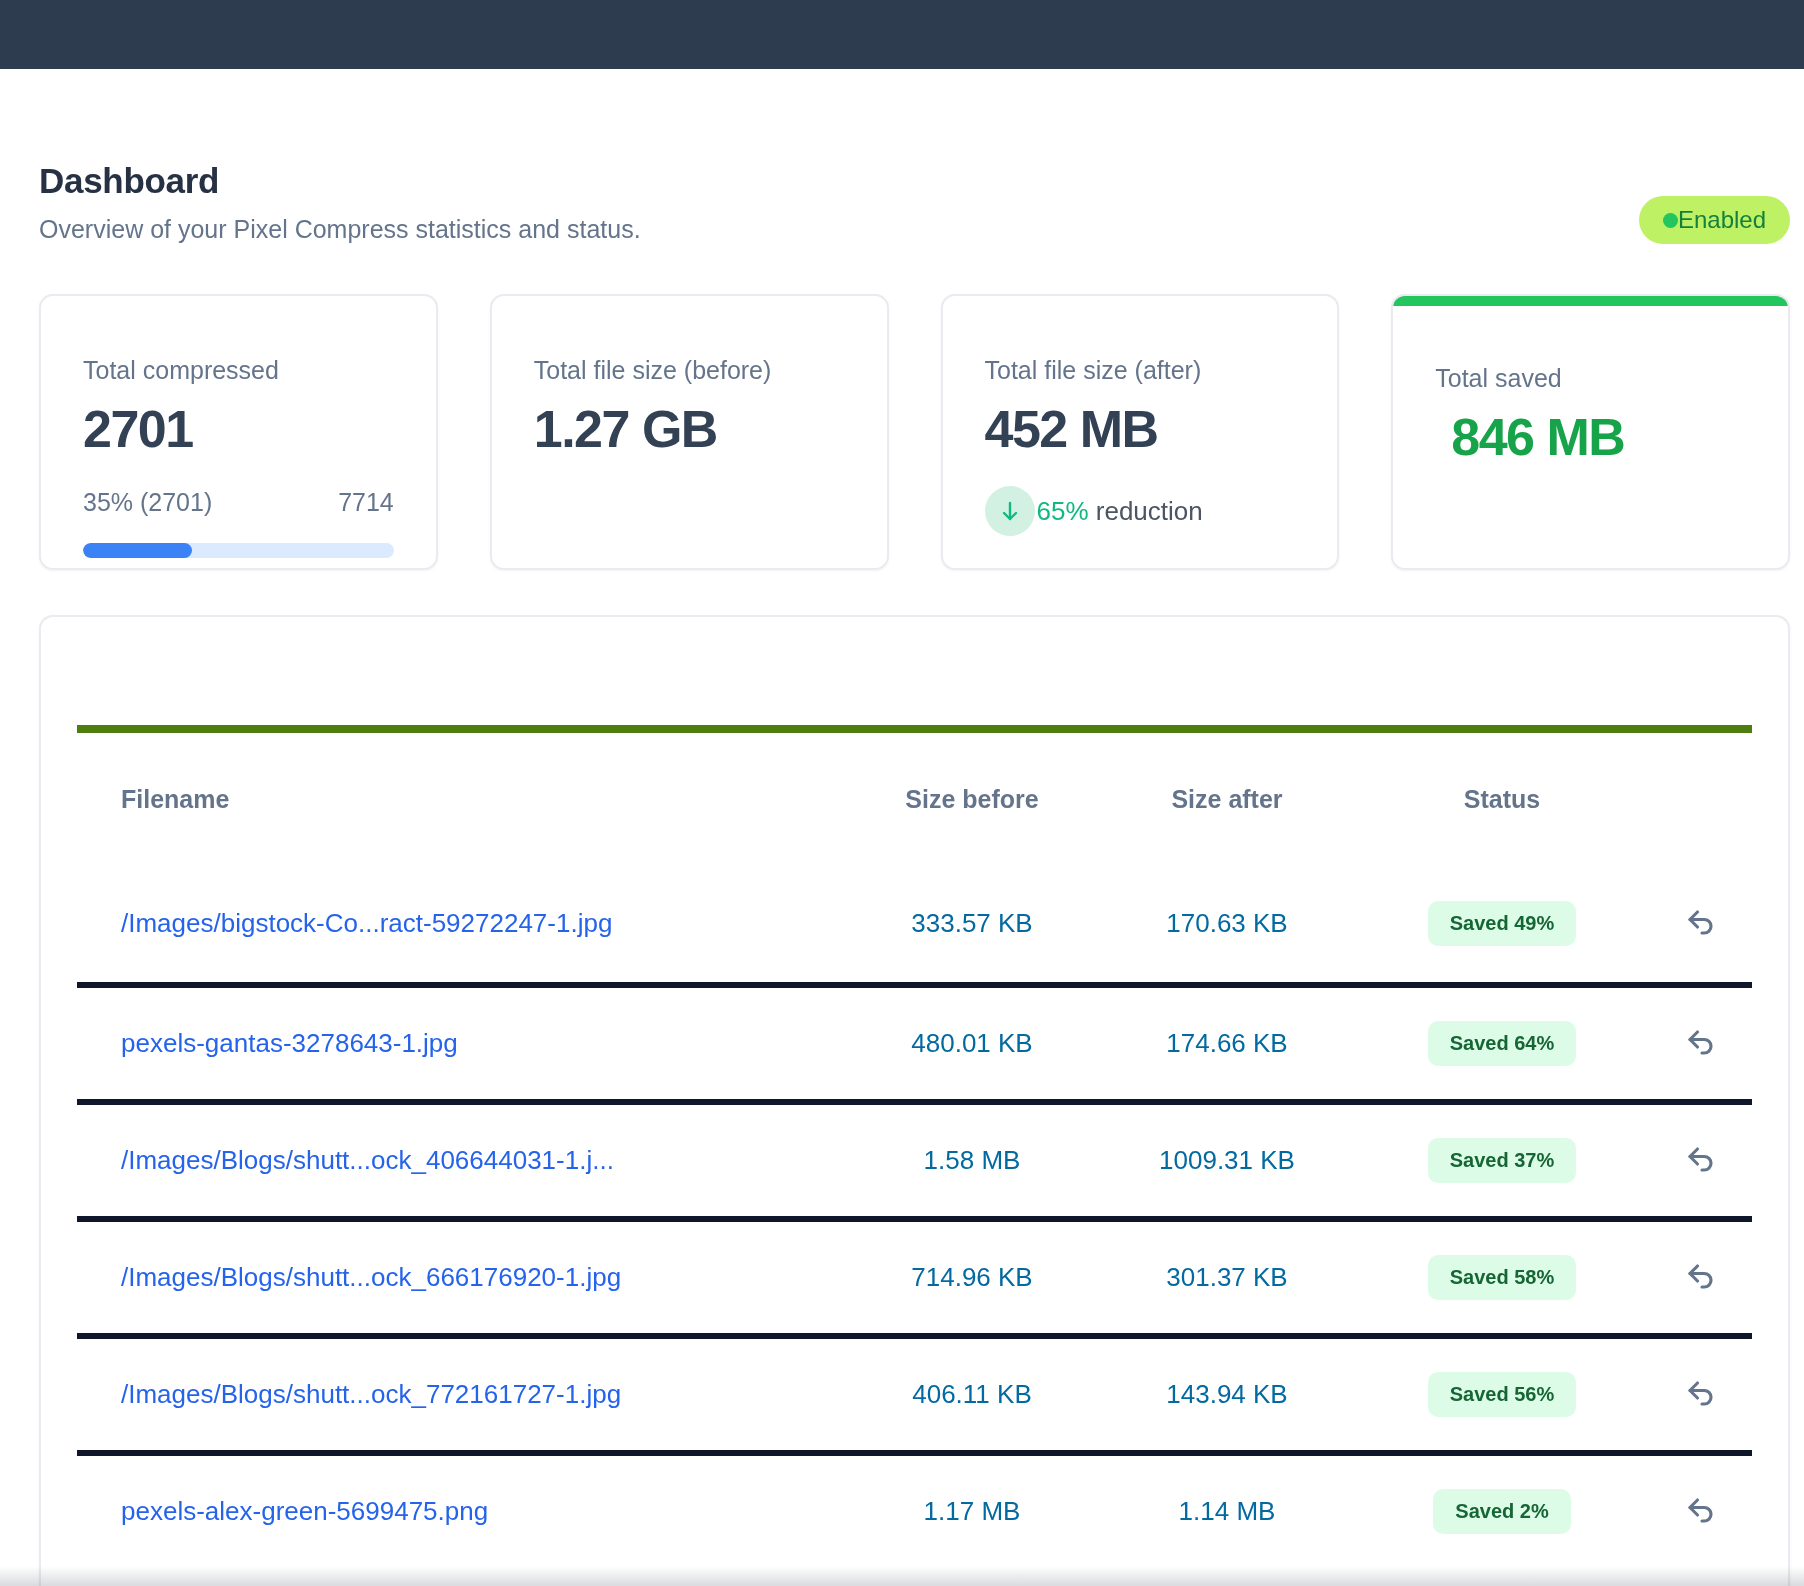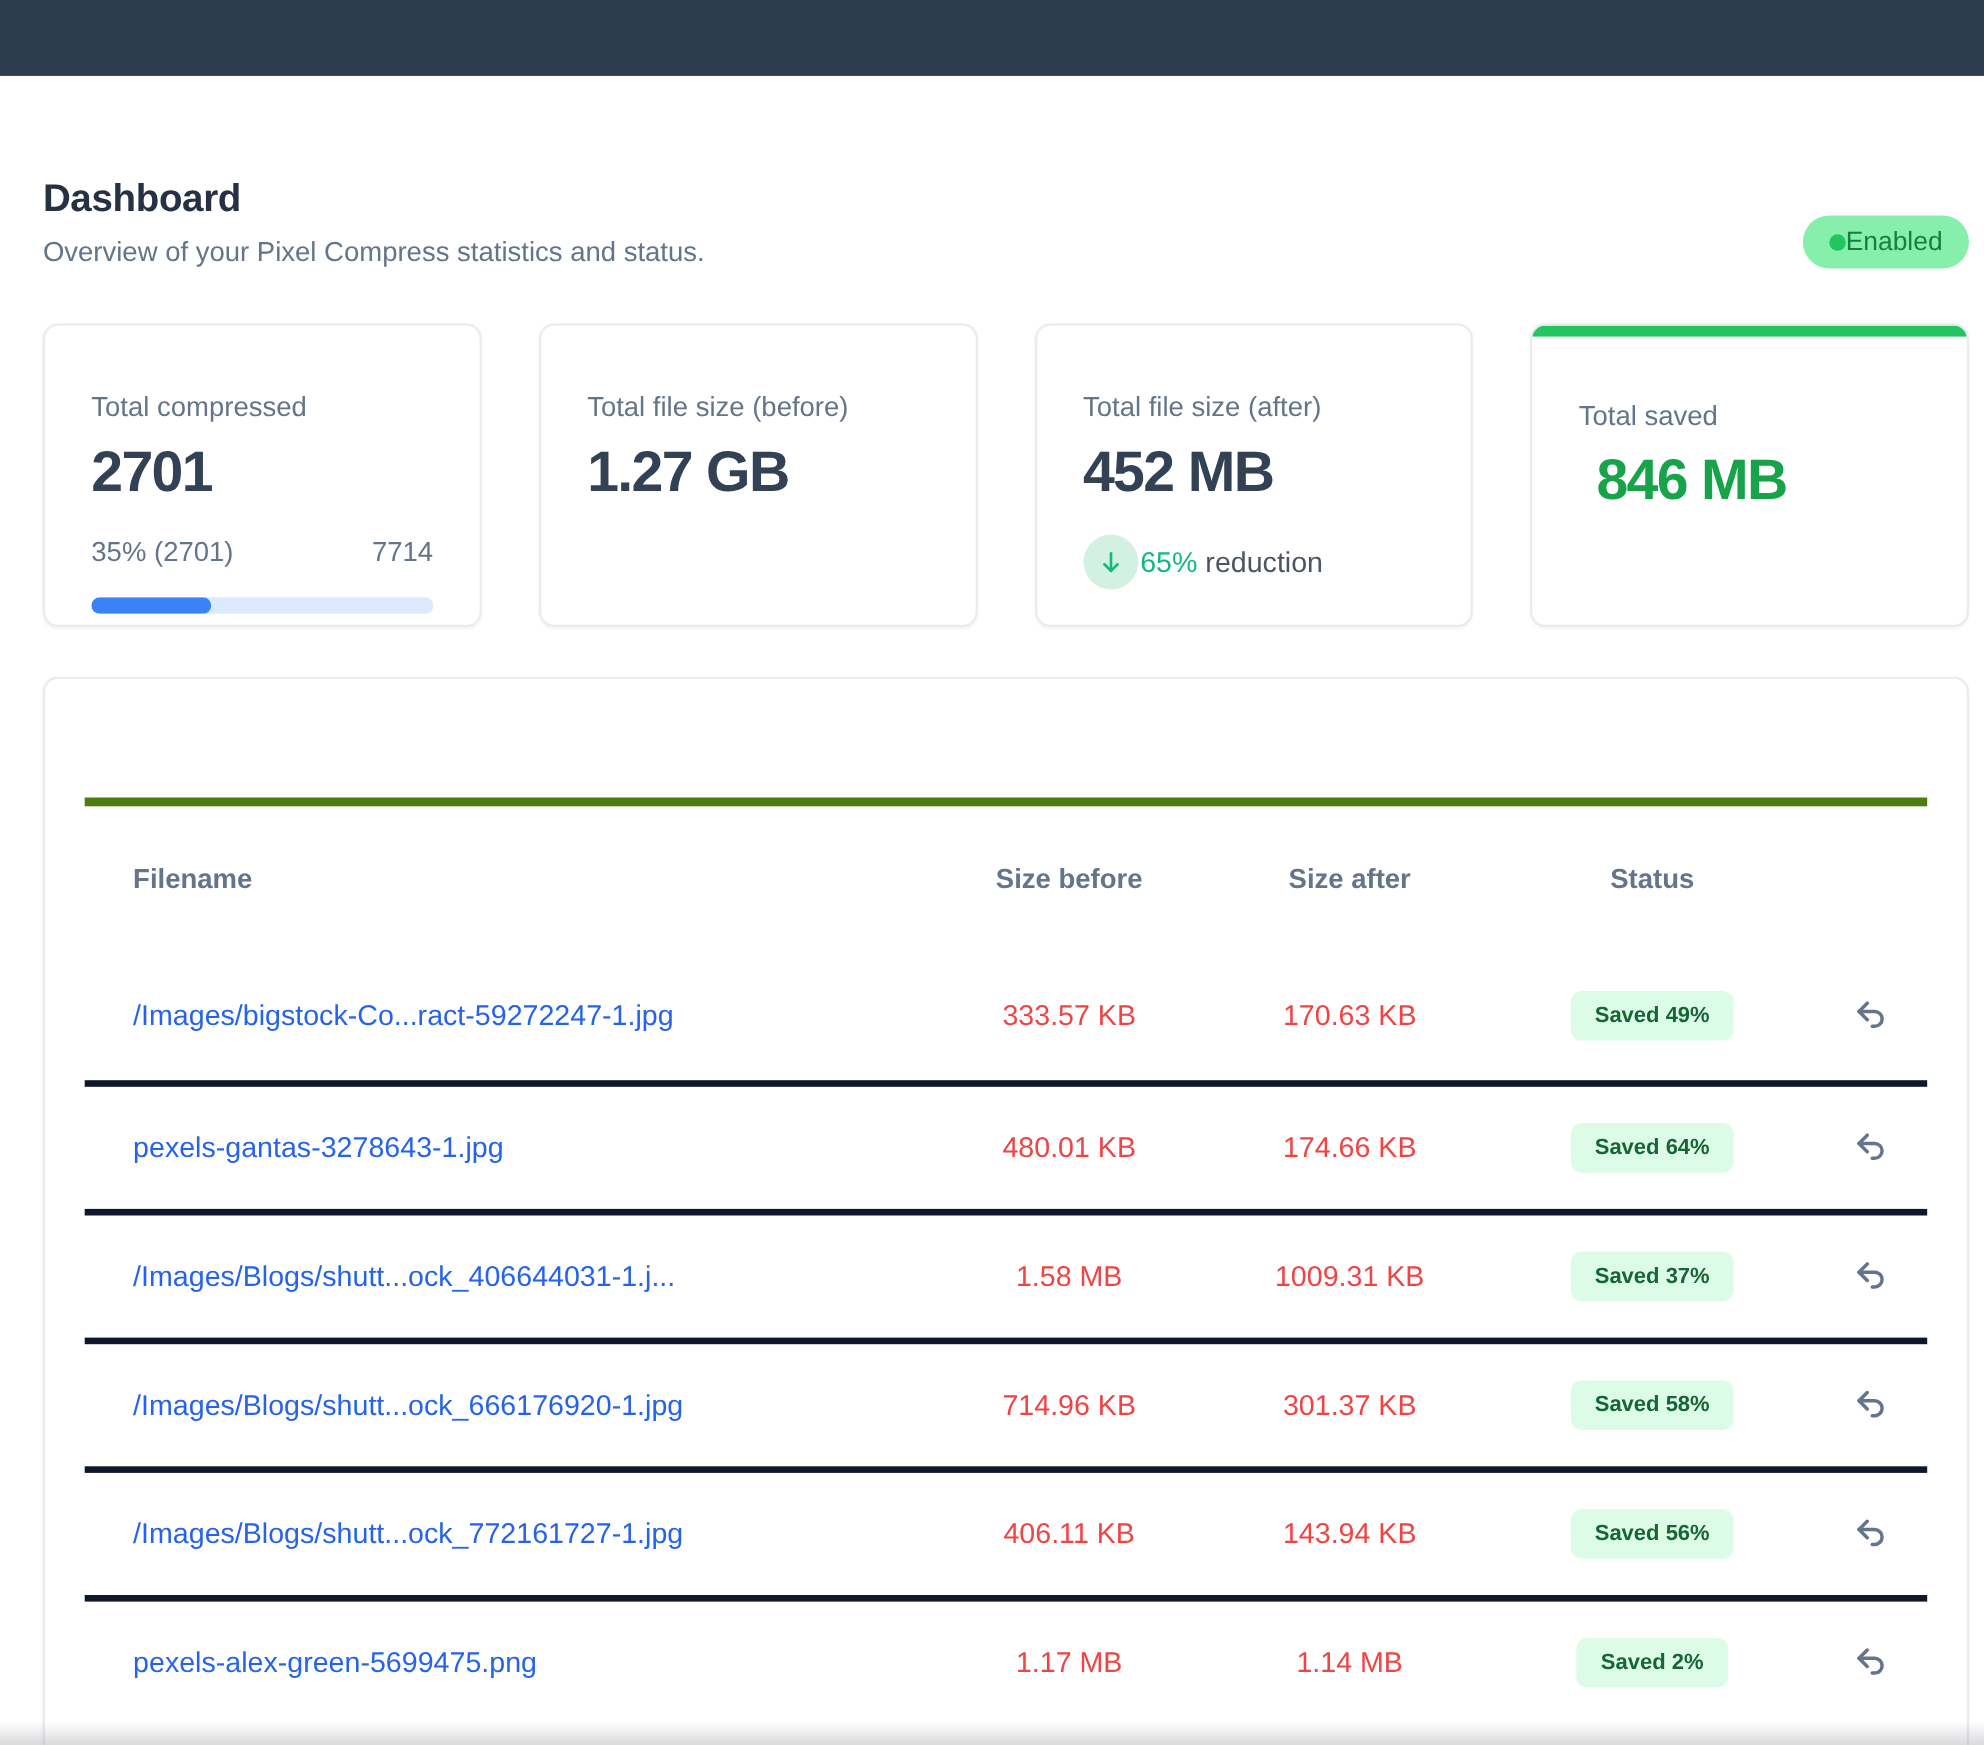--- a/index.html
+++ b/index.html
@@ -7,21 +7,21 @@
               font-family:"Liberation Sans", sans-serif; }
 
   .topbar { height:69px; background:#2e3c4f; }
 
   .content { padding:0 14px 0 39px; }
 
   
   .page-header { display:flex; justify-content:space-between; align-items:flex-end; margin-top:92px; }
   .page-title { font-size:35px; font-weight:700; color:#263244; letter-spacing:-0.3px; }
   .page-subtitle { font-size:25px; color:#64748b; margin-top:14px; }
-  .status-pill { display:flex; align-items:center; gap:0; background:#86efac; color:#15803d;
+  .status-pill { display:flex; align-items:center; gap:0; background:#bef264; color:#15803d;
                  font-size:24px; font-weight:500; border-radius:9999px; padding:10px 24px; margin-top:16px; }
   .status-dot { width:15px; height:15px; border-radius:50%; background:#22c55e; }
 
   
   .cards { display:grid; grid-template-columns:repeat(4,1fr); gap:52px; margin-top:50px; }
   .card { position:relative; background:#fff; border:2px solid #e9ebf0; border-radius:14px;
           box-shadow:0 1px 3px rgba(16,24,40,.05); height:276px; padding:60px 42px 0; overflow:hidden; }
   .card-label { font-size:25px; color:#64748b; }
   .card-value { font-size:52px; font-weight:700; color:#334155; letter-spacing:-1.5px; margin-top:14px; }
   .card-value.green { color:#16a34a;margin-left:16px; }
@@ -47,21 +47,21 @@
   .table-toolbar { height:108px; }
   .table-head, .trow { display:grid; grid-template-columns:1fr 260px 250px 300px 100px; align-items:center; }
   .table-head { height:140px; border-top:8px solid #4d7c0f; }
   .th { font-size:25px; font-weight:700; color:#64748b; }
   .th.left { padding-left:44px; text-align:left; }
   .th.center { text-align:center; }
   .trow { height:117px; }
   .trow + .trow { border-top:6px solid #0f172a; }
   .td-filename { padding-left:44px; }
   .file-link { font-size:26px; color:#2563eb; text-decoration:none; cursor:pointer; }
-  .td-size { text-align:center; font-size:26px; color:#ef4444; }
+  .td-size { text-align:center; font-size:26px; color:#0369a1; }
   .td-status { text-align:center; }
   .saved-badge { display:inline-block; background:#dcfce7; color:#166534; font-size:20px; font-weight:600;
                  padding:11px 22px; border-radius:10px; }
   .td-action { text-align:center; }
   .undo-btn { background:none; border:none; cursor:pointer; padding:6px; line-height:0; }
 
   .bottom-fade { position:fixed; left:0; right:0; bottom:0; height:20px;
                  background:linear-gradient(to bottom, rgba(120,125,135,0), rgba(120,125,135,0.28)); }
 </style>
 </head>

